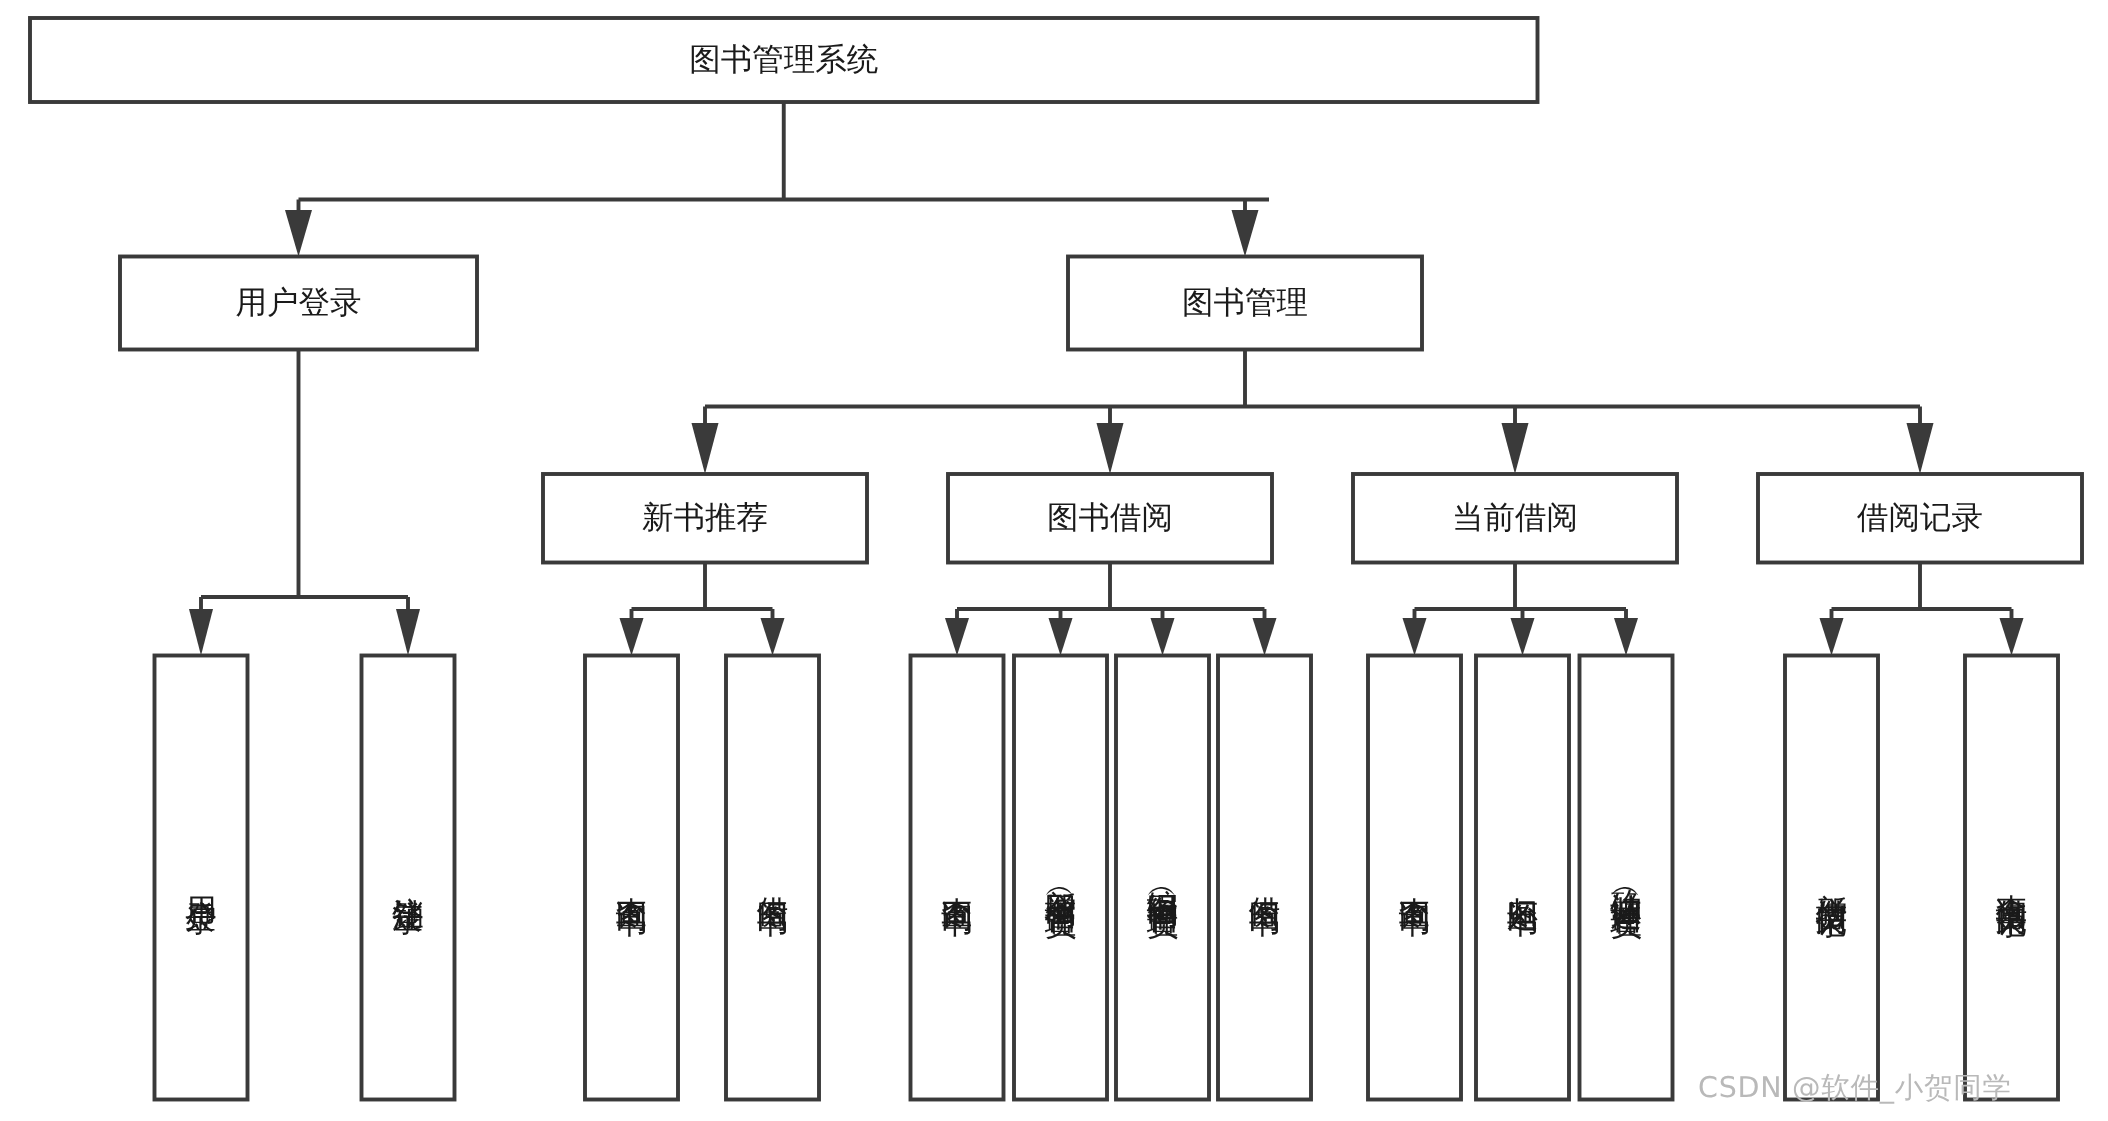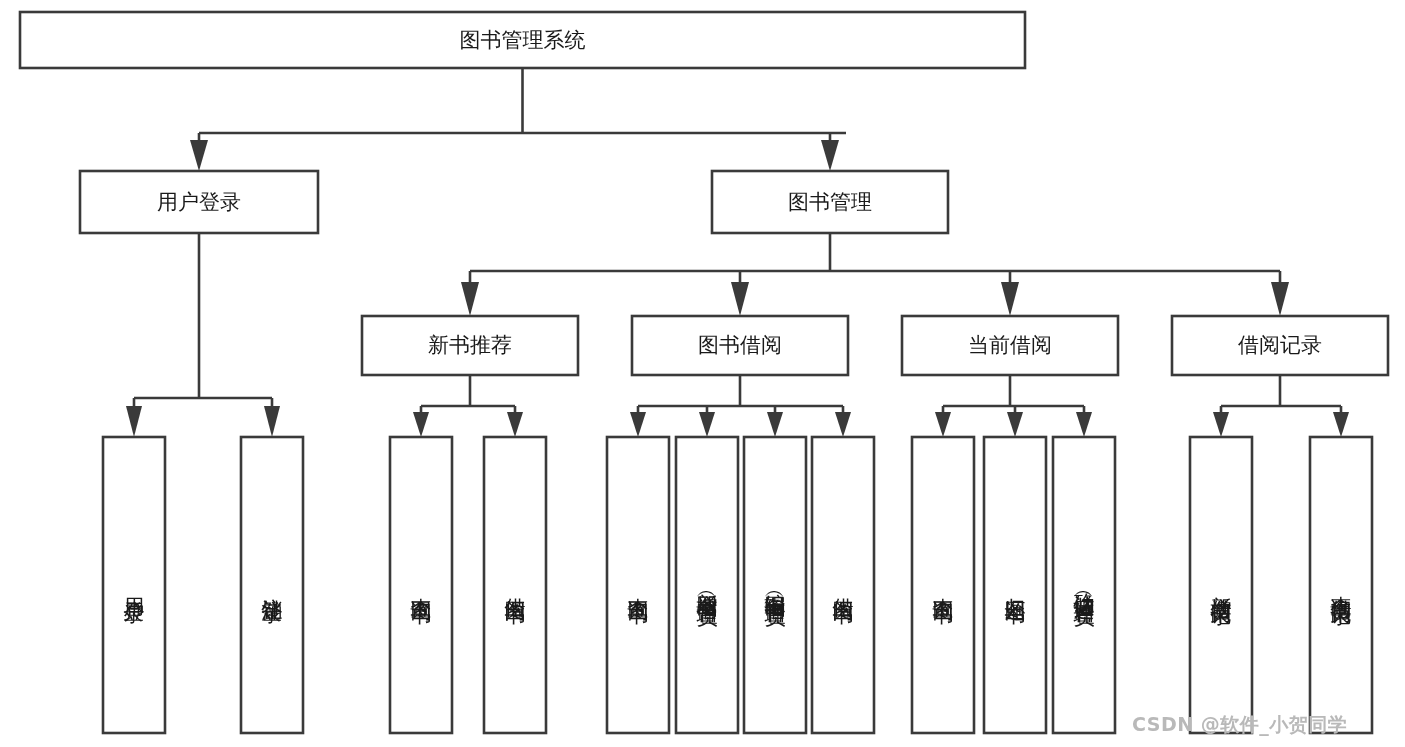--- a/index.html
+++ b/index.html
@@ -209,15 +209,15 @@
   <div class="node-label-v" style="left:607px; top:437px; width:62px; height:296px;">查询图书</div>
   <div class="node-label-v" style="left:676px; top:437px; width:62px; height:296px;">新增图书（管理员）</div>
   <div class="node-label-v" style="left:744px; top:437px; width:62px; height:296px;">编辑图书（管理员）</div>
   <div class="node-label-v" style="left:812px; top:437px; width:62px; height:296px;">借阅图书</div>
   <div class="node-label-v" style="left:912px; top:437px; width:62px; height:296px;">查询图书</div>
   <div class="node-label-v" style="left:984px; top:437px; width:62px; height:296px;">归还图书</div>
   <div class="node-label-v" style="left:1053px; top:437px; width:62px; height:296px;">确认归还（管理员）</div>
   <div class="node-label-v" style="left:1190px; top:437px; width:62px; height:296px;">新增借阅记录</div>
   <div class="node-label-v" style="left:1310px; top:437px; width:62px; height:296px;">查询借阅记录</div>
 
-  <div class="watermark" style="left:1132px; top:712px;font-weight:bold;">CSDN @软件_小贺同学</div>
+  <div class="watermark" style="left:1132px; top:712px;">CSDN @软件_小贺同学</div>
 
 </div>
 
 </body></html>

